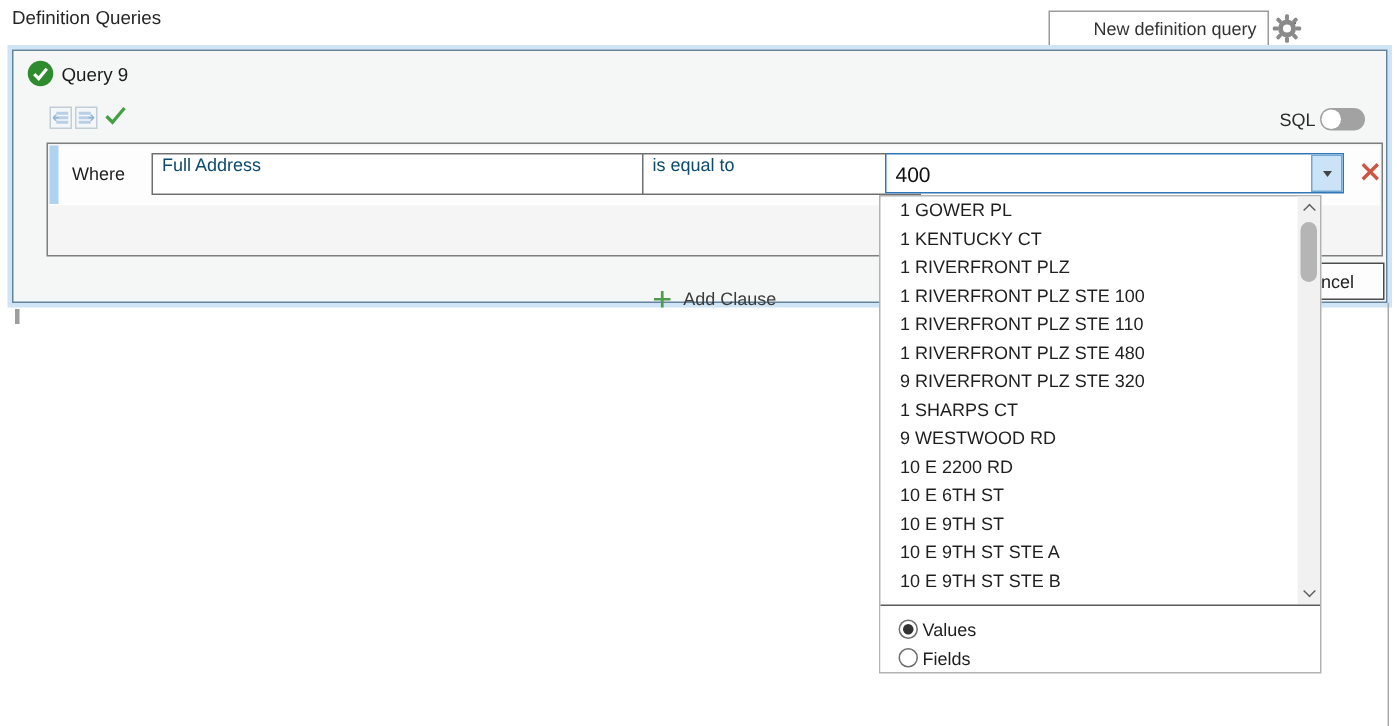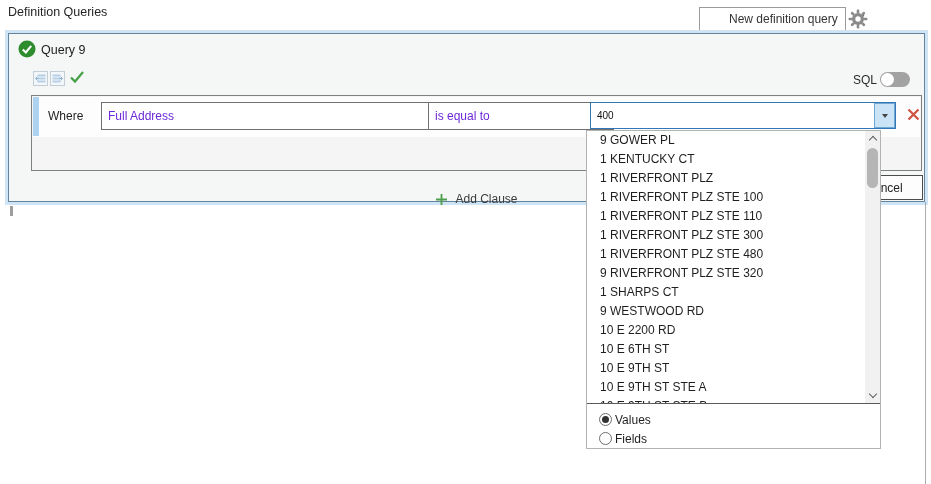--- a/index.html
+++ b/index.html
@@ -37,30 +37,30 @@
   .toggle .knob{position:absolute;left:1px;top:1px;width:13px;height:13px;border-radius:50%;
                 background:#fff;border:0;box-sizing:border-box;}
 
   
   .clause-box{left:22px;top:61px;width:891px;height:76px;border:1px solid #7f7f7f;background:#f5f5f5;}
   .clause-row{position:absolute;left:1px;top:1px;right:1px;height:40px;background:#fdfdfd;}
   .accent-bar{position:absolute;left:1px;top:1px;width:6px;height:39px;background:#aed3f0;}
   .where-lbl{position:absolute;left:16px;top:13px;color:#1f1f1f;}
   .combo{
     position:absolute;height:26px;background:#fff;border:1px solid #707070;
-    display:flex;align-items:center;padding:0 22px 0 6px;color:#6d28d9;
+    display:flex;padding:0 22px 0 6px;color:#0c4a6e;
   }
   .combo .caret{position:absolute;right:7px;top:11px;width:0;height:0;
     border-left:3.5px solid transparent;border-right:3.5px solid transparent;border-top:4px solid #555;}
   .field-combo{left:69px;top:6px;width:318px;}
   .op-combo{left:396px;top:6px;width:156px;}
   .value-wrap{position:absolute;left:558px;top:6px;width:306px;height:27px;}
   .value-input{
     width:100%;height:100%;box-sizing:border-box;border:1px solid #3277b5;background:#fff;
-    font-family:"Liberation Sans", sans-serif;font-size:10px;color:#111;padding:0 24px 0 6px;outline:none;
+    font-family:"Liberation Sans", sans-serif;font-size:14px;color:#111;padding:0 24px 0 6px;outline:none;
   }
   .dd-btn{position:absolute;right:1px;top:1px;bottom:1px;width:19px;background:#cbe3f6;
           border:1px solid #70a8d4;display:flex;align-items:center;justify-content:center;}
   .dd-btn .caret{width:0;height:0;border-left:3.5px solid transparent;border-right:3.5px solid transparent;border-top:4px solid #444;}
   .remove-x{position:absolute;left:871px;top:8px;width:20px;height:20px;display:flex;
             align-items:center;justify-content:center;}
   .add-clause{position:absolute;left:0;right:0;top:48px;height:22px;display:flex;
               align-items:center;justify-content:center;gap:7px;color:#3c3c3c;margin-top:44px;}
 
   .cancel-btn{left:836px;top:141px;width:78px;height:25px;background:#fdfdfd;border:1px solid #4b4b4b;
@@ -193,26 +193,25 @@
       </svg>
       <span>Add Clause</span>
     </div>
   </div>
 
   <div class="abs cancel-btn">Cancel</div>
 </div>
 
 <div class="abs dropdown">
   <div class="dd-list">
-      <div class="dd-item">9 GOWER PL</div>
+      <div class="dd-item">1 GOWER PL</div>
       <div class="dd-item">1 KENTUCKY CT</div>
       <div class="dd-item">1 RIVERFRONT PLZ</div>
       <div class="dd-item">1 RIVERFRONT PLZ STE 100</div>
       <div class="dd-item">1 RIVERFRONT PLZ STE 110</div>
-      <div class="dd-item">1 RIVERFRONT PLZ STE 300</div>
       <div class="dd-item">1 RIVERFRONT PLZ STE 480</div>
       <div class="dd-item">9 RIVERFRONT PLZ STE 320</div>
       <div class="dd-item">1 SHARPS CT</div>
       <div class="dd-item">9 WESTWOOD RD</div>
       <div class="dd-item">10 E 2200 RD</div>
       <div class="dd-item">10 E 6TH ST</div>
       <div class="dd-item">10 E 9TH ST</div>
       <div class="dd-item">10 E 9TH ST STE A</div>
       <div class="dd-item">10 E 9TH ST STE B</div>
     </div>

